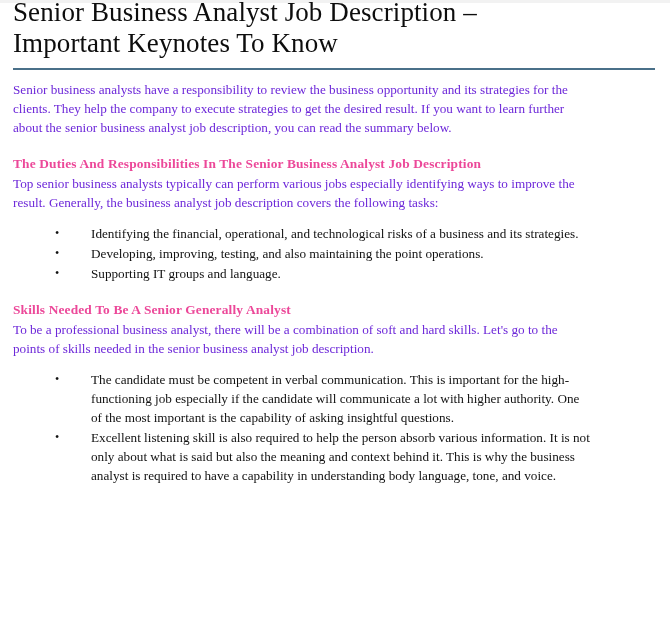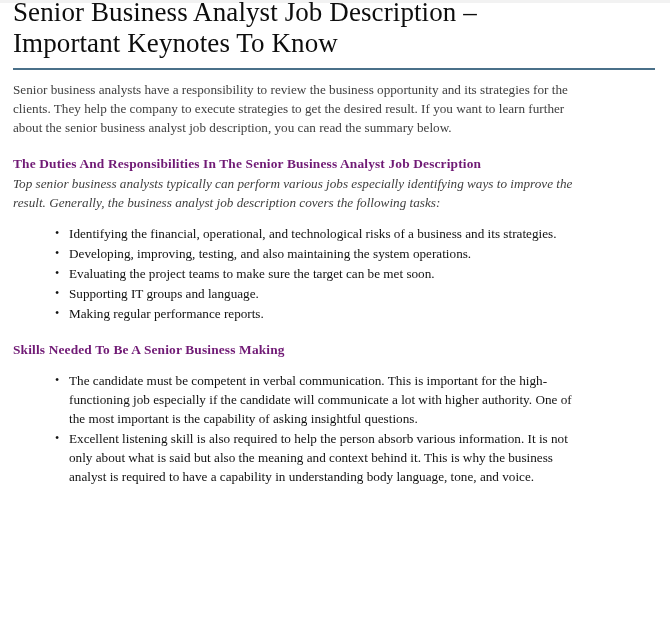--- a/index.html
+++ b/index.html
@@ -56,35 +56,34 @@
     margin: 7px 0 0 0;
     width: 642px;
     height: 0;
   }
 
   p.body-text {
     margin: 10px 8px 0 0;
     font-size: 13.2px;
     line-height: 19px;
     text-align: left;
-    color: #404040;
+    color: #6d28d9;
   }
 
   h2.section-heading {
     margin: 17px 0 0 0;
     font-size: 13.4px;
     line-height: 19px;
     font-weight: bold;
     letter-spacing: 0.15px;
-    color: #701a75;
+    color: #ec4899;
   }
 
   h2.section-heading + p.body-text {
     margin-top: 1px;
-    font-style: italic;
   }
 
   ul.bullet-list {
     margin: 12px 0 0 0;
     padding: 0 0 0 42px;
     list-style: none;
   }
 
   ul.bullet-list li {
     position: relative;
@@ -105,20 +104,21 @@
     color: #111111;
   }
 
   
   .measure {
     max-width: 628px;
   }
   ul.bullet-list li .measure-inner {
     display: block;
     max-width: 585px;
+    margin-left: 22px;
   }
 </style>
 </head>
 <body>
 
 <div id="page">
 
   <div class="top-band"></div>
 
   <h1 class="doc-title">Senior Business Analyst Job Description – Important Keynotes To Know</h1>
@@ -129,35 +129,30 @@
 
   <h2 class="section-heading">The Duties And Responsibilities In The Senior Business Analyst Job Description</h2>
 
   <p class="body-text measure">Top senior business analysts typically can perform various jobs especially identifying ways to improve the result. Generally, the business analyst job description covers the following tasks:</p>
 
   <ul class="bullet-list">
     <li>
       <span class="measure-inner">Identifying the financial, operational, and technological risks of a business and its strategies.</span>
     </li>
     <li>
-      <span class="measure-inner">Developing, improving, testing, and also maintaining the system operations.</span>
-    </li>
-    <li>
-      <span class="measure-inner">Evaluating the project teams to make sure the target can be met soon.</span>
+      <span class="measure-inner">Developing, improving, testing, and also maintaining the point operations.</span>
     </li>
     <li>
       <span class="measure-inner">Supporting IT groups and language.</span>
     </li>
-    <li>
-      <span class="measure-inner">Making regular performance reports.</span>
-    </li>
   </ul>
 
-  <h2 class="section-heading">Skills Needed To Be A Senior Business Making</h2>
+  <h2 class="section-heading">Skills Needed To Be A Senior Generally Analyst</h2>
 
+  <p class="body-text measure">To be a professional business analyst, there will be a combination of soft and hard skills. Let's go to the points of skills needed in the senior business analyst job description.</p>
 
   <ul class="bullet-list">
     <li>
       <span class="measure-inner">The candidate must be competent in verbal communication. This is important for the high-functioning job especially if the candidate will communicate a lot with higher authority. One of the most important is the capability of asking insightful questions.</span>
     </li>
     <li>
       <span class="measure-inner">Excellent listening skill is also required to help the person absorb various information. It is not only about what is said but also the meaning and context behind it. This is why the business analyst is required to have a capability in understanding body language, tone, and voice.</span>
     </li>
   </ul>
 

